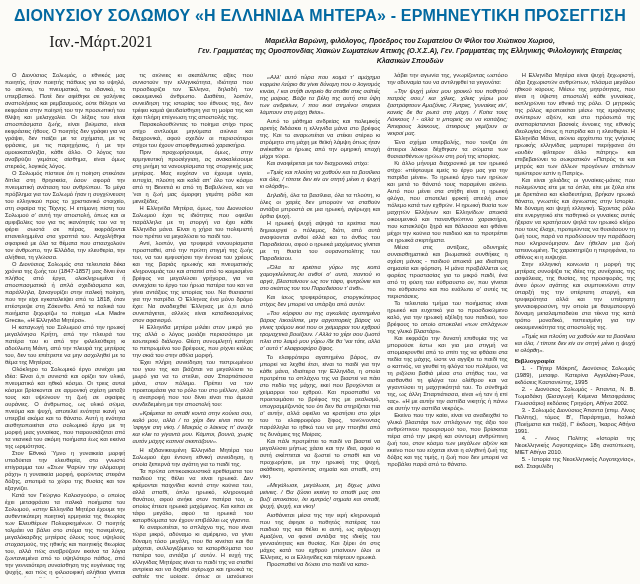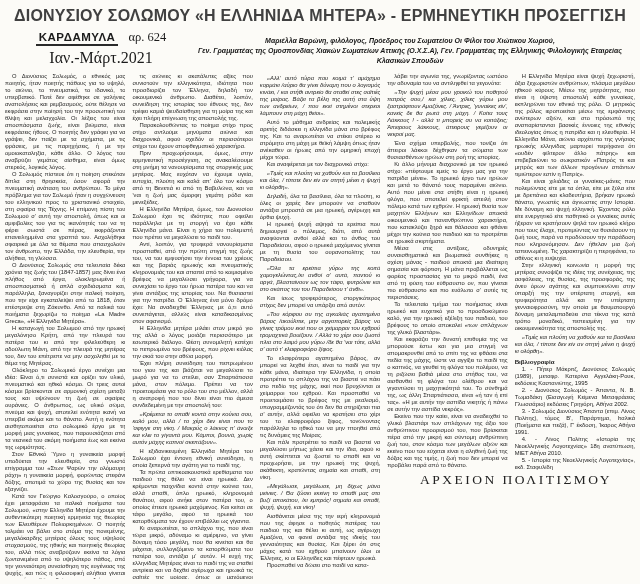--- a/index.html
+++ b/index.html
@@ -11,21 +11,21 @@
     color:#1b1b1b;
     overflow:hidden;
     font-family:"Liberation Sans",sans-serif;
   }
   .page-title{
     margin:7px 8px 2px;
     text-align:center;
     font-size:16px;
     font-weight:bold;
     letter-spacing:.2px;
-    color:#404040;
+    color:#0369a1;
   }
   .header-row{
     display:flex;
     align-items:flex-start;
     padding:3px 10px 0 12px;
   }
   .masthead{width:178px;flex:none;text-align:center;}
   .masthead-top{display:flex;justify-content:center;align-items:baseline;gap:10px;}
   .masthead-name{
     font-weight:bold;
@@ -77,24 +77,20 @@
   }
 </style>
 </head>
 <body>
 
 <div class="page">
   <h1 class="page-title">ΔΙΟΝΥΣΙΟΥ ΣΟΛΩΜΟΥ «Η ΕΛΛΗΝΙΔΑ ΜΗΤΕΡΑ» - ΕΡΜΗΝΕΥΤΙΚΗ ΠΡΟΣΕΓΓΙΣΗ</h1>
 
   <div class="header-row">
     <div class="masthead">
-      <div class="masthead-top">
-        <span class="masthead-name">ΚΑΡΔΑΜΥΛΑ</span>
-        <span class="issue">αρ. 624</span>
-      </div>
       <div class="masthead-date">Ιαν.-Μάρτ.2021</div>
     </div>
     <div class="byline">
       <div>Μαριέλλα Βαρώνη, φιλόλογος, Πρόεδρος του Σωματείου Οι Φίλοι του Χιώτικου Χωριού,</div>
       <div>Γεν. Γραμματέας της Ομοσπονδίας Χιακών Σωματείων Αττικής (Ο.Χ.Σ.Α), Γεν. Γραμματέας της Ελληνικής Φιλολογικής Εταιρείας Κλασικών Σπουδών</div>
     </div>
   </div>
 
   <div class="columns">
     <div class="col">
@@ -152,14 +148,13 @@
         <p class="para quote">«Τιμές και πλούτη να χαθούν και τα βασίλεια και όλα, / τίποτε δεν είν αν στητή μένει η ψυχή κι ολόρθη».</p>
         <p class="para heading">Βιβλιογραφία</p>
         <p class="para body">1. - Πήτερ Μάκριτζ, Διονύσιος Σολωμός (1989), μεταφρ. Κατερίνα Αγγελάκη-Ρουκ, εκδόσεις Καστανιώτης, 1995</p>
         <p class="para body">2. - Διονύσιος Σολωμός - Άπαντα, Ν. Β. Τωμαδάκη (Εισαγωγή Κείμενα Μεταφράσεις Γλωσσάριο) εκδόσεις Γρηγόρη, Αθήνα 2002.</p>
         <p class="para body">3. - Σολωμός Διονύσιος Άπαντα (επιμ. Λίνος Πολίτης), τόμος Β', Παράρτημα, Ιταλικά (Ποιήματα και πεζά), Γ' έκδοση, Ίκαρος Αθήνα 1991.</p>
         <p class="para body">4. - Λίνος Πολίτης «Ιστορία της Νεοελληνικής Λογοτεχνίας» 18η ανατύπωση, ΜΙΕΤ Αθήνα 2010.</p>
         <p class="para body">5. - Ιστορία της Νεοελληνικής Λογοτεχνίας», εκδ. Σταφυλίδη</p>
       </div>
   </div>
 
-  <div class="footer-banner">ΑΡΧΕΙΟΝ ΠΟΛΙΤΙΣΜΟΥ</div>
 </div>
 
 </body></html>

